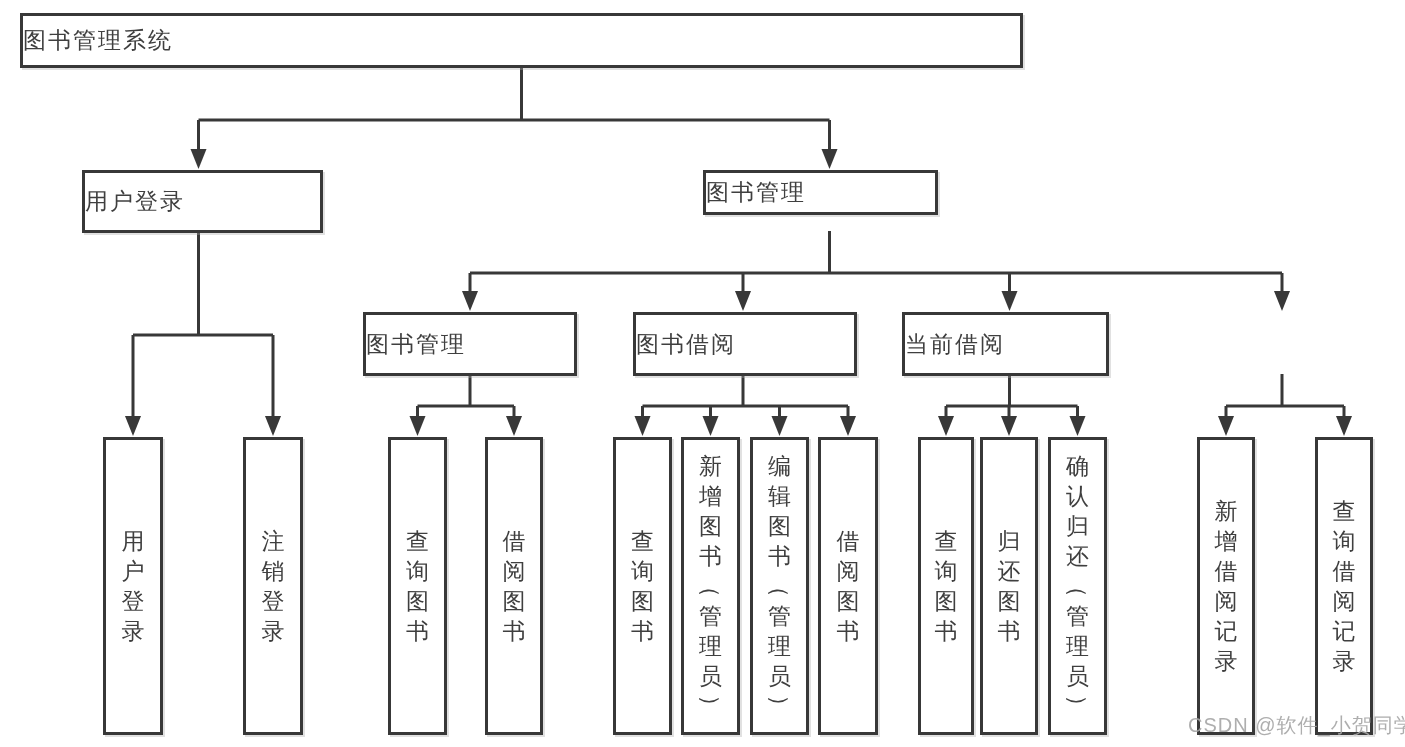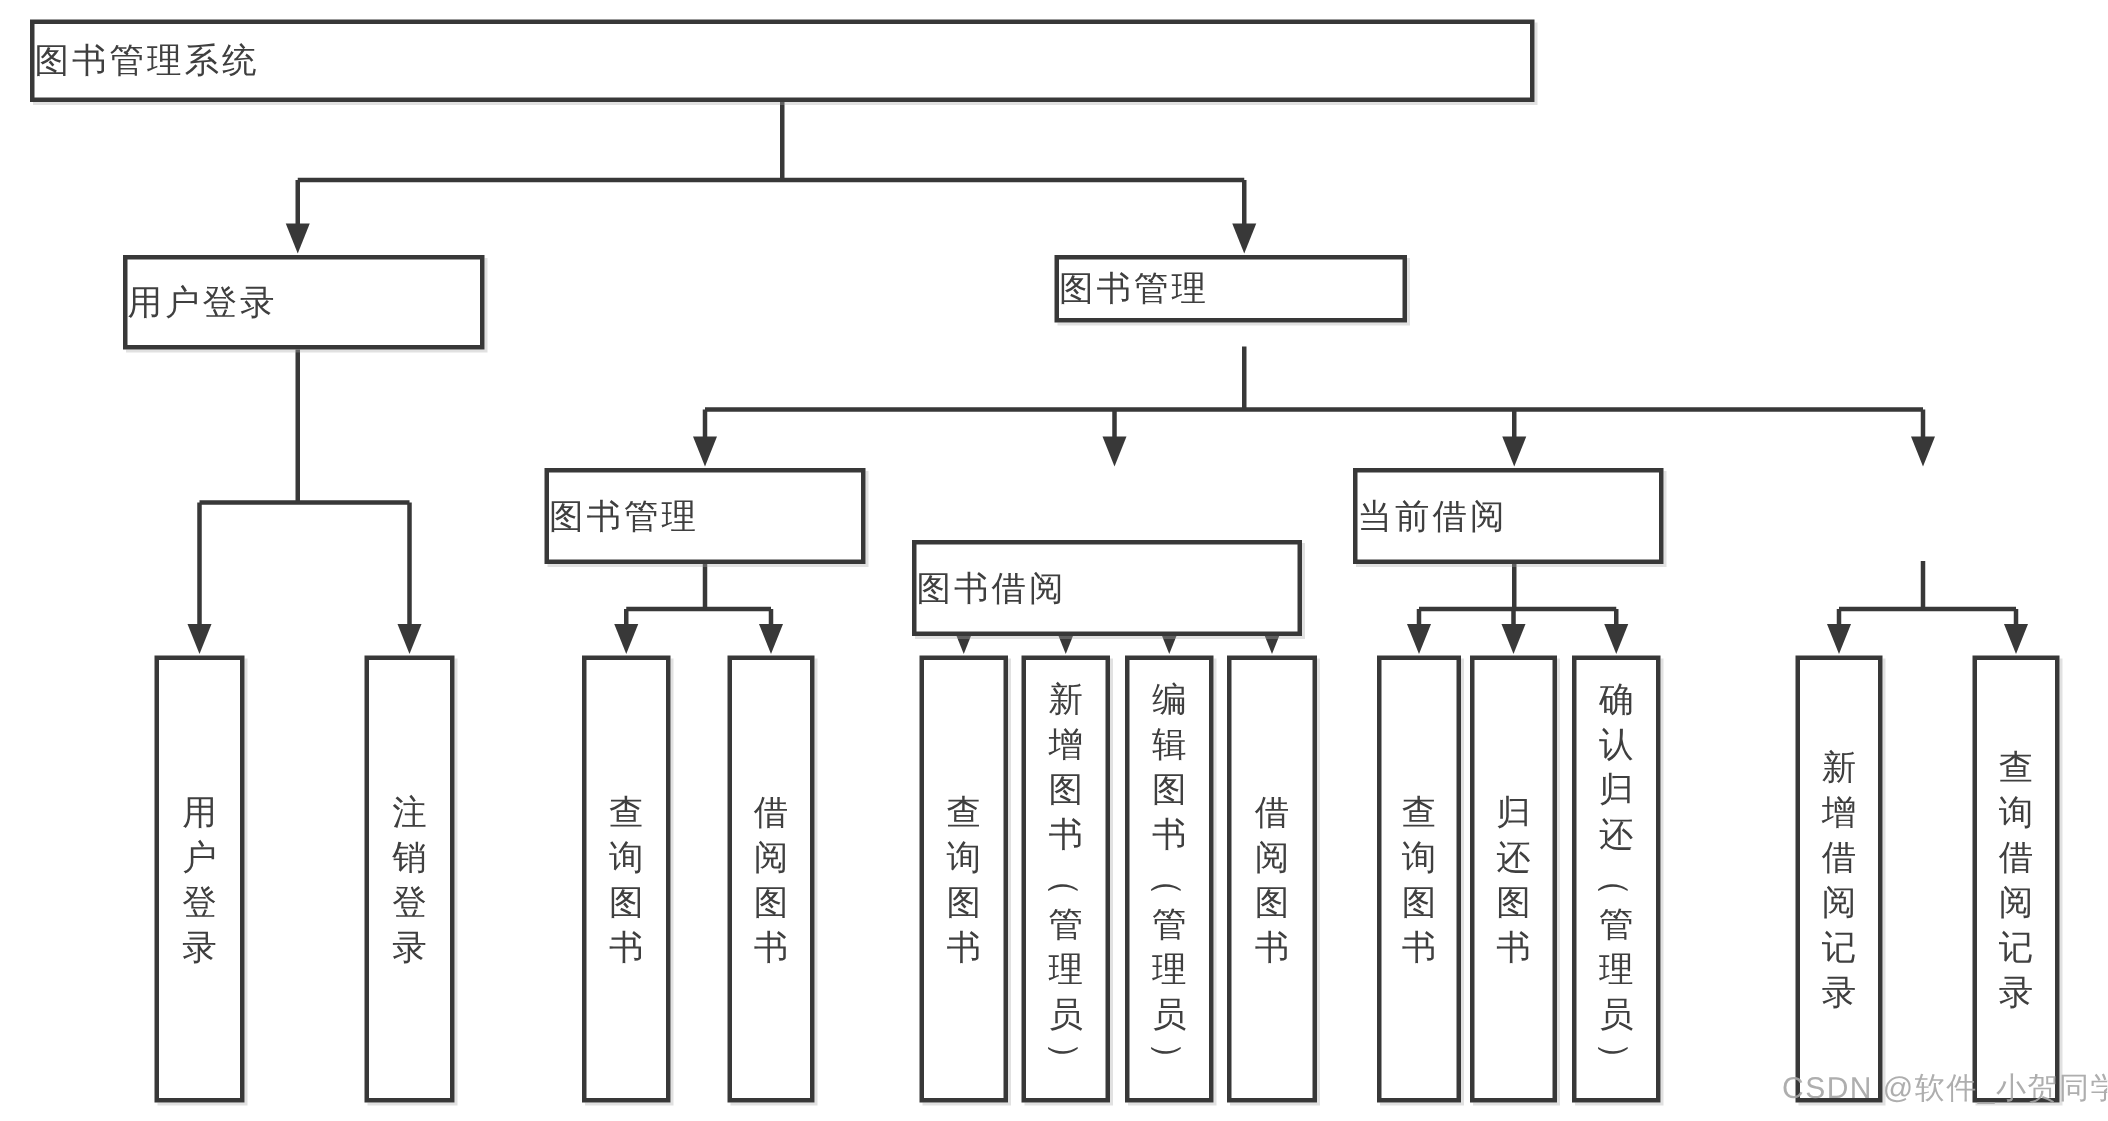--- a/index.html
+++ b/index.html
@@ -88,21 +88,21 @@
     </div>
     <div class="node horiz" style="left: 82px; top: 170px; width: 241px; height: 63px;">
       <span class="label">用户登录</span>
     </div>
     <div class="node horiz" style="left: 703px; top: 170px; width: 235px; height: 45px;">
       <span class="label">图书管理</span>
     </div>
     <div class="node horiz" style="left: 363px; top: 312px; width: 214px; height: 64px;">
       <span class="label">图书管理</span>
     </div>
-    <div class="node horiz" style="left: 608px; top: 312px; width: 260px; height: 64px; margin-top: 48px;">
+    <div class="node horiz" style="left: 633px; top: 312px; width: 224px; height: 64px;">
       <span class="label">图书借阅</span>
     </div>
     <div class="node horiz" style="left: 902px; top: 312px; width: 207px; height: 64px;">
       <span class="label">当前借阅</span>
     </div>
     <div class="node vert" style="left: 103px; top: 437px; width: 60px; height: 298px;">
       <div class="vtext">
         <span class="ch">用</span>
         <span class="ch">户</span>
         <span class="ch">登</span>

